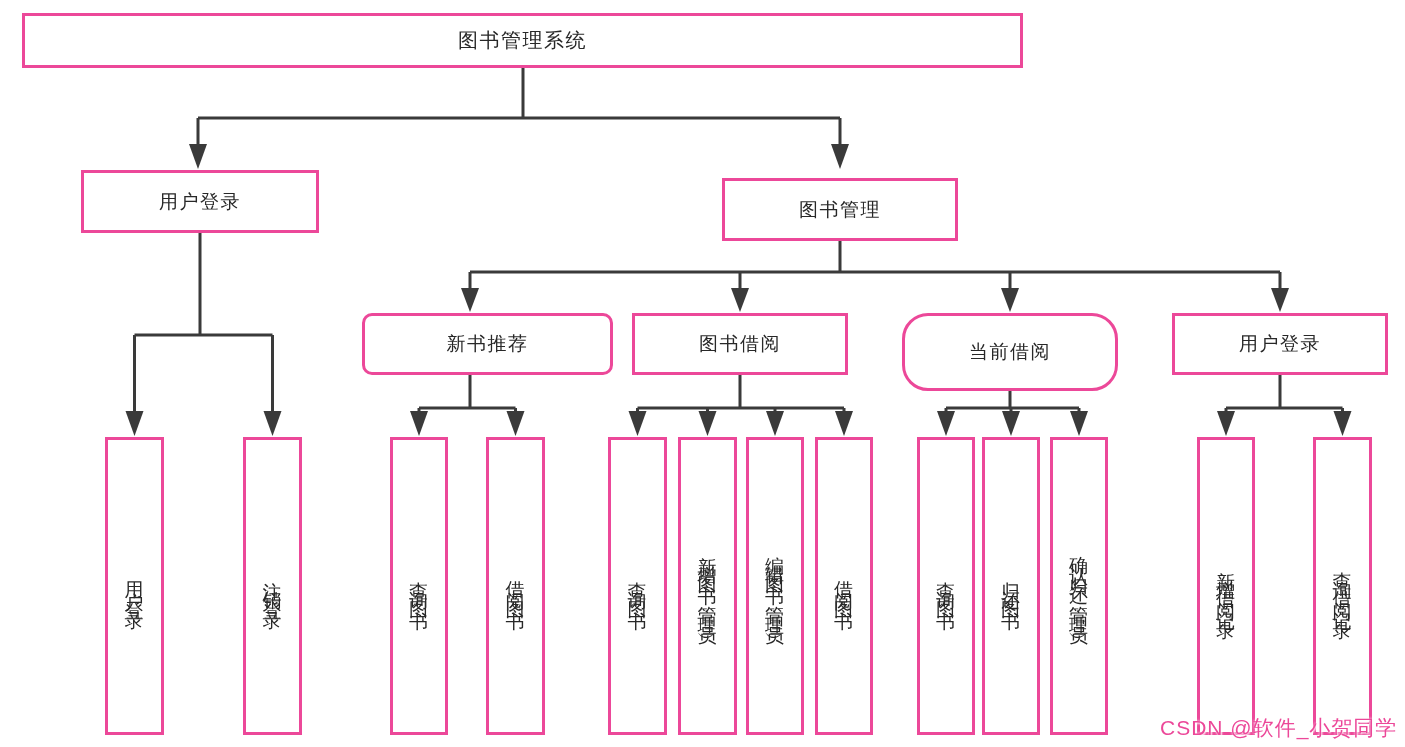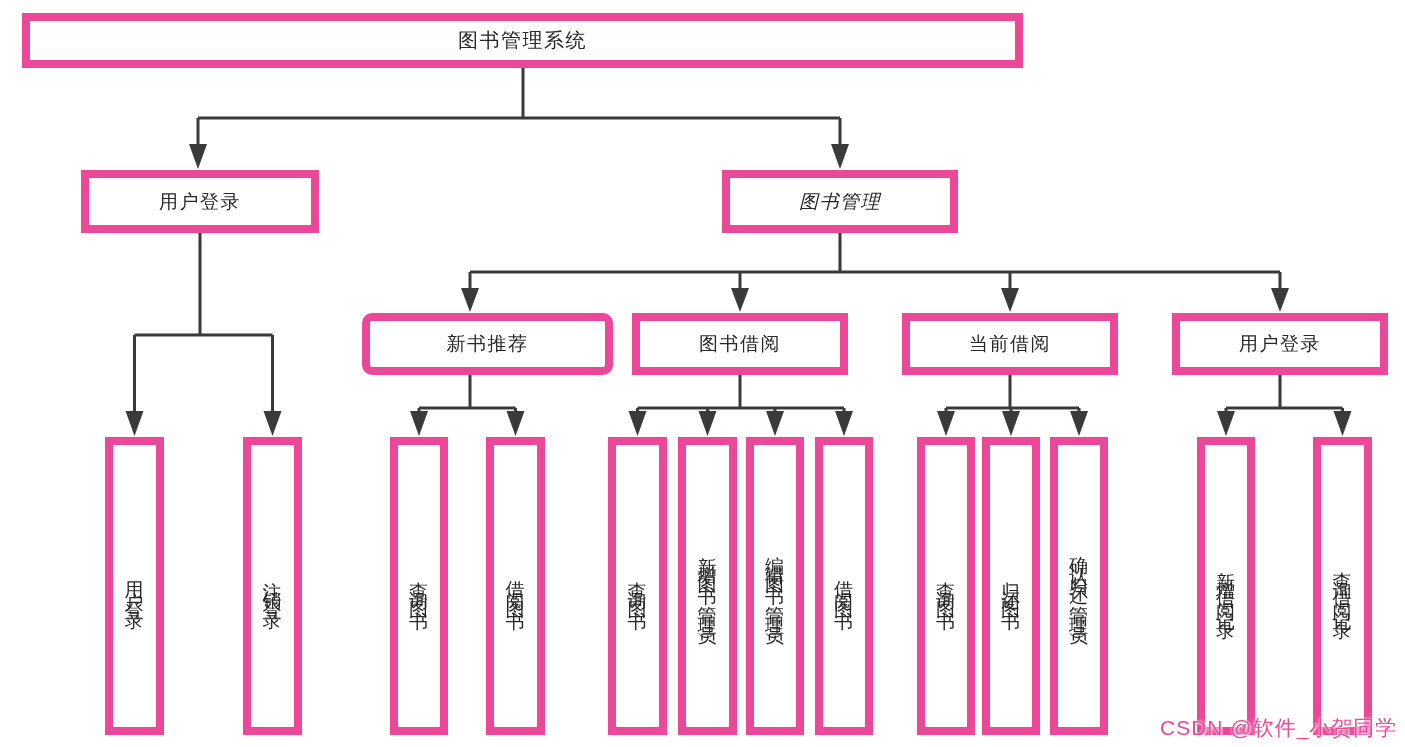--- a/index.html
+++ b/index.html
@@ -14,21 +14,21 @@
   }
   .connectors {
     position: absolute;
     left: 0; top: 0;
     width: 1405px; height: 747px;
     pointer-events: none;
   }
   .node {
     position: absolute;
     box-sizing: border-box;
-    border: 8px solid #ec4899;
+    border: 3px solid #ec4899;
     background: #ffffff;
     display: flex;
     align-items: center;
     justify-content: center;
   }
   .node .h-label {
     font-size: 19px;
     letter-spacing: 1.5px;
     white-space: nowrap;
     color: #282828;
@@ -50,24 +50,24 @@
     font-size: 21px;
     letter-spacing: 1px;
     color: #ec4899;
     text-shadow: 0 0 3px #ffffff, 1px 1px 2px #ffffff;
     white-space: nowrap;
     z-index: 5;
   }
   
   .node-root      { left: 22px;   top: 13px;  width: 1001px; height: 55px; }
   .node-l2-a      { left: 81px;   top: 170px; width: 238px;  height: 63px; }
-  .node-l2-b      { left: 722px;  top: 170px; width: 236px;  height: 63px; font-style: italic; }
+  .node-l2-b      { left: 722px;  top: 178px; width: 236px;  height: 63px; }
   .node-l3-a      { left: 362px;  top: 313px; width: 251px;  height: 62px; border-radius: 10px; }
   .node-l3-b      { left: 632px;  top: 313px; width: 216px;  height: 62px; }
-  .node-l3-c      { left: 902px;  top: 313px; width: 216px;  height: 62px; }
+  .node-l3-c      { left: 902px;  top: 313px; width: 216px;  height: 78px; border-radius: 26px; }
   .node-l3-d      { left: 1172px; top: 313px; width: 216px;  height: 62px; }
   .leaf           { top: 437px; height: 298px; }
   .leaf-1  { left: 105px;  width: 59px; }
   .leaf-2  { left: 243px;  width: 59px; }
   .leaf-3  { left: 390px;  width: 58px; }
   .leaf-4  { left: 486px;  width: 59px; }
   .leaf-5  { left: 608px;  width: 59px; }
   .leaf-6  { left: 678px;  width: 59px; }
   .leaf-7  { left: 746px;  width: 58px; }
   .leaf-8  { left: 815px;  width: 58px; }

